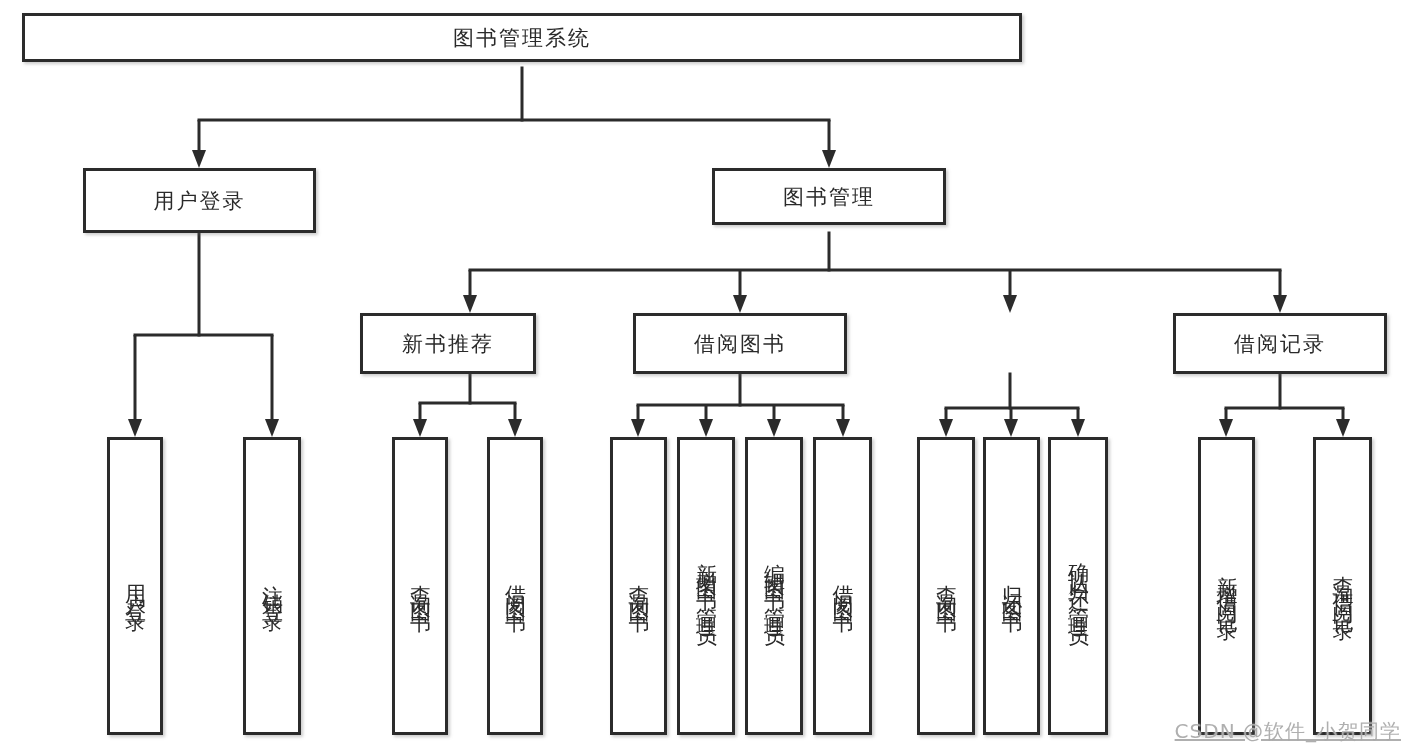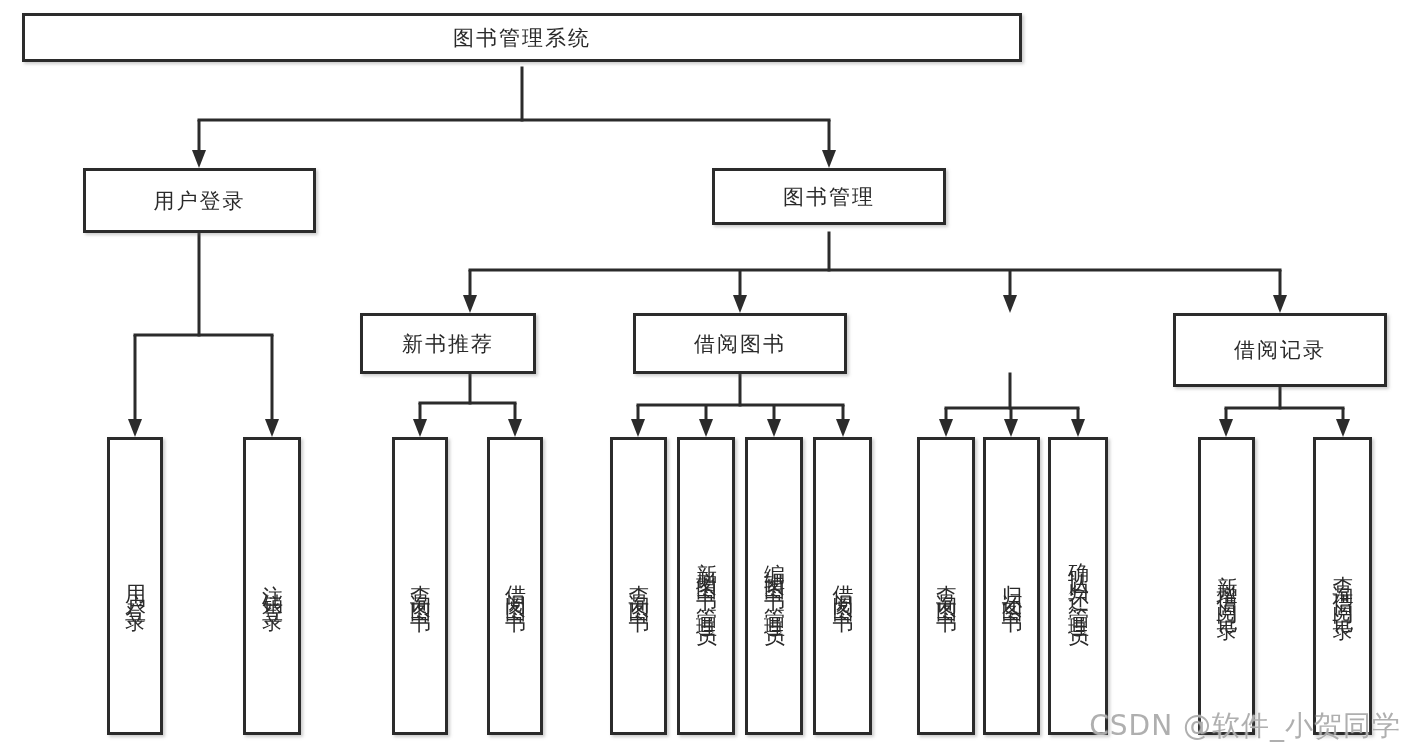--- a/index.html
+++ b/index.html
@@ -28,26 +28,27 @@
   .vbox span{
     writing-mode:vertical-rl;
     font-size:21px;
     line-height:1;
     letter-spacing:9px;
     white-space:nowrap;
   }
   .watermark{
     position:absolute;
     right:4px;bottom:2px;
-    font-size:28px;
+    font-size:20px;
     color:rgba(168,168,168,0.92);
     letter-spacing:1px;
     text-shadow:0 0 2px rgba(255,255,255,0.9);
     z-index:5;
     white-space:nowrap;
+    text-decoration:underline;
   }
 </style>
 </head>
 <body>
 
 <div class="canvas">
 
   <svg class="wires" id="wires" width="1405" height="747">
       <polyline points="522,68 522,120" fill="none" stroke="#2b2b2b" stroke-width="3" stroke-linecap="square"></polyline>
       <polyline points="199,120 829,120" fill="none" stroke="#2b2b2b" stroke-width="3" stroke-linecap="square"></polyline>
@@ -113,21 +114,21 @@
   <div class="node hbox" style="left:712px;top:168px;width:234px;height:57px">
     <span>图书管理</span>
   </div>
 
   <div class="node hbox" style="left:360px;top:313px;width:176px;height:61px">
     <span>新书推荐</span>
   </div>
   <div class="node hbox" style="left:633px;top:313px;width:214px;height:61px">
     <span>借阅图书</span>
   </div>
-  <div class="node hbox" style="left:1173px;top:313px;width:214px;height:74px">
+  <div class="node hbox" style="left:1173px;top:313px;width:214px;height:61px">
     <span>借阅记录</span>
   </div>
 
   <div class="node vbox" style="left:107px;top:437px;width:56px;height:298px">
     <span>用户登录</span>
   </div>
   <div class="node vbox" style="left:243px;top:437px;width:58px;height:298px">
     <span>注销登录</span>
   </div>
 

